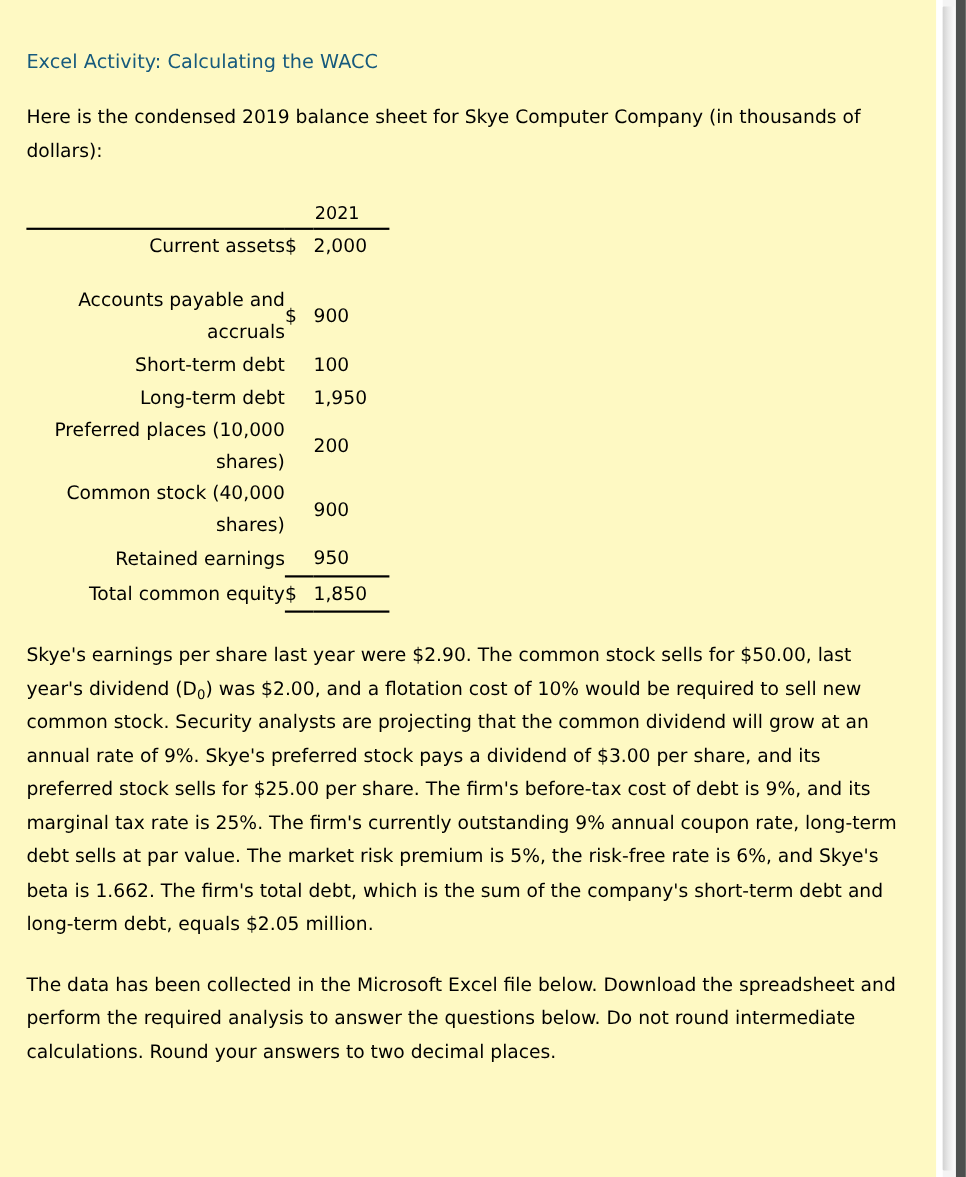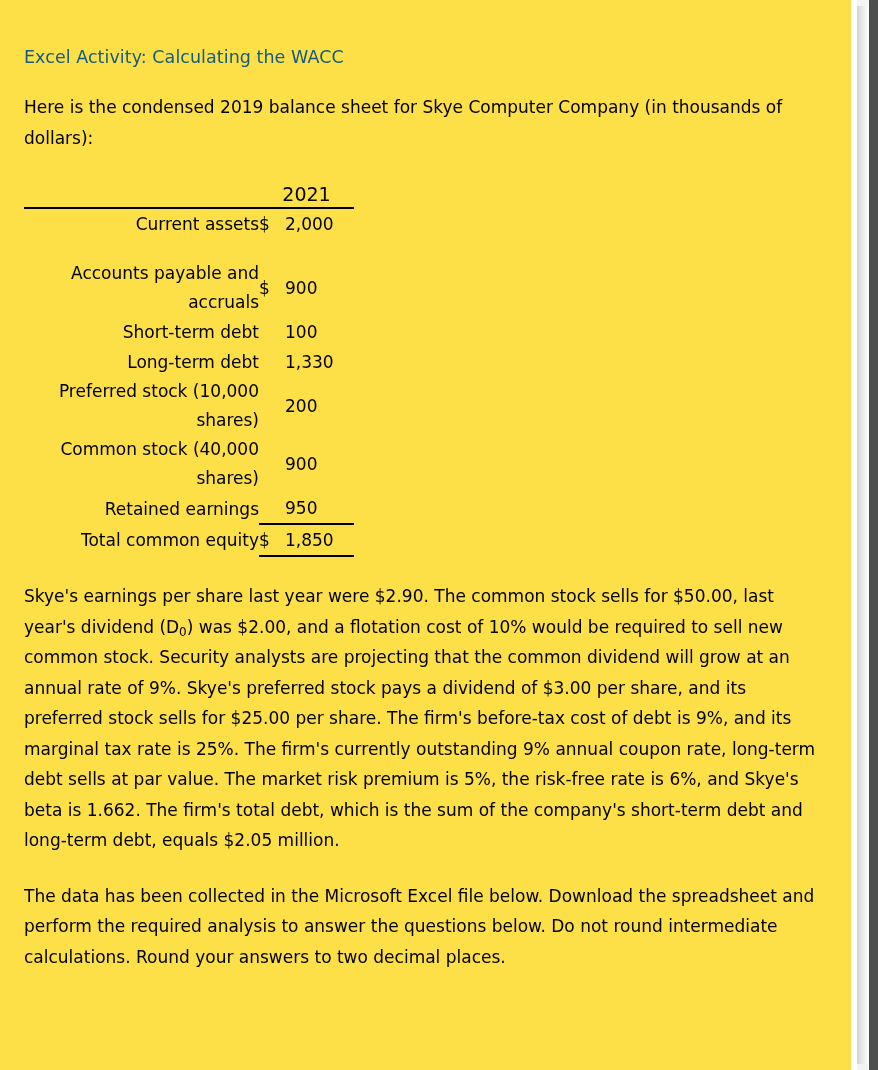--- a/index.html
+++ b/index.html
@@ -17,21 +17,21 @@
     position: relative;
   }
 
   
   #page {
     position: absolute;
     left: 0;
     top: 0;
     width: 851px;
     height: 1070px;
-    background: #fde047;
+    background: #fef9c3;
     box-sizing: border-box;
     padding: 0 0 0 24px;
     overflow: hidden;
   }
 
   
   #scrollbar-track {
     position: absolute;
     right: 10px;
     top: 0;
@@ -118,21 +118,21 @@
     text-align: left;
     line-height: 30px;
     padding-right: 6px;
     white-space: nowrap;
   }
 
   
   .yr-head {
     text-align: center;
     font-weight: bold;
-    font-size: 19px;
+    font-size: 16px;
     line-height: 26px;
     padding-bottom: 2px;
   }
   tr.head-rule > td {
     border-bottom: 2.5px solid #000000;
     height: 0;
     line-height: 0;
     font-size: 0;
   }
   .gap-row td { height: 20px; line-height: 20px; font-size: 0; }
@@ -177,24 +177,24 @@
             <td class="num">900</td>
           </tr>
           <tr>
             <td class="lbl">Short-term debt</td>
             <td class="cur"></td>
             <td class="num">100</td>
           </tr>
           <tr>
             <td class="lbl">Long-term debt</td>
             <td class="cur"></td>
-            <td class="num">1,330</td>
+            <td class="num">1,950</td>
           </tr>
           <tr class="two-line">
-            <td class="lbl">Preferred stock (10,000 shares)</td>
+            <td class="lbl">Preferred places (10,000 shares)</td>
             <td class="cur"></td>
             <td class="num">200</td>
           </tr>
           <tr class="two-line">
             <td class="lbl">Common stock (40,000 shares)</td>
             <td class="cur"></td>
             <td class="num">900</td>
           </tr>
           <tr>
             <td class="lbl">Retained earnings</td>

